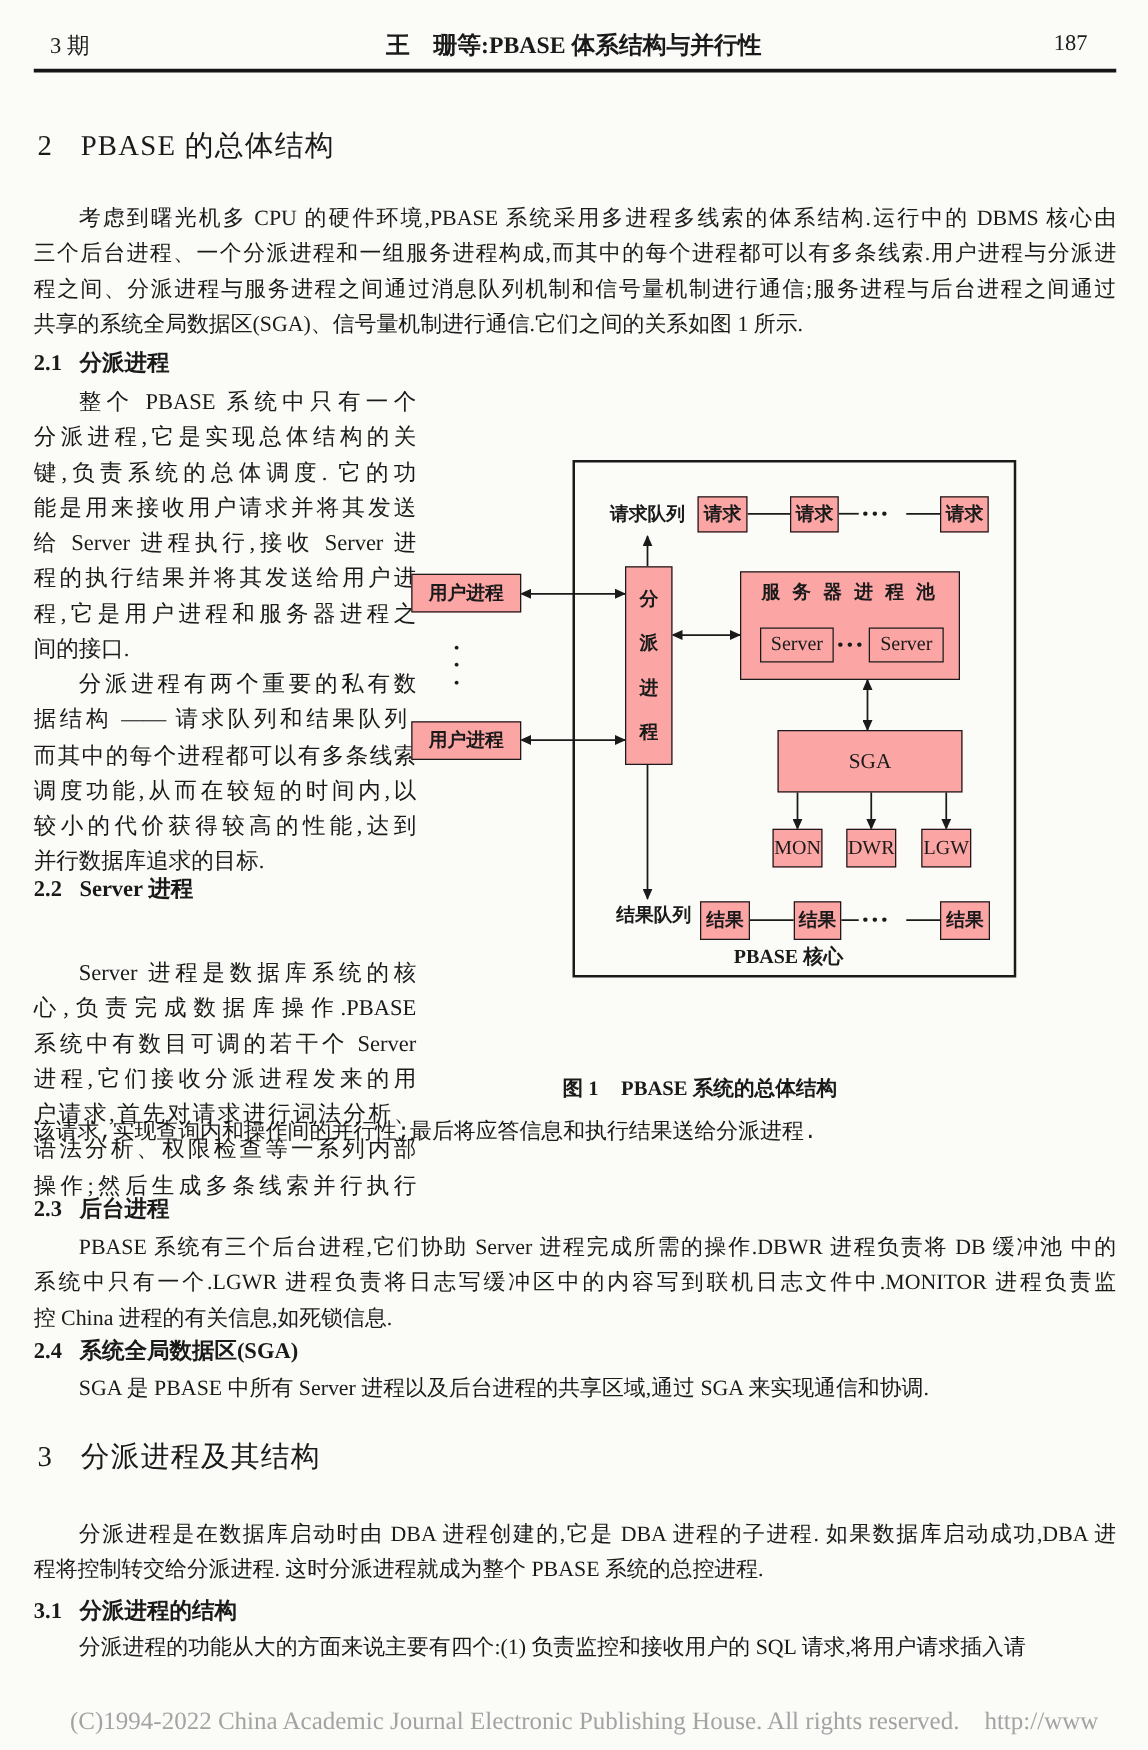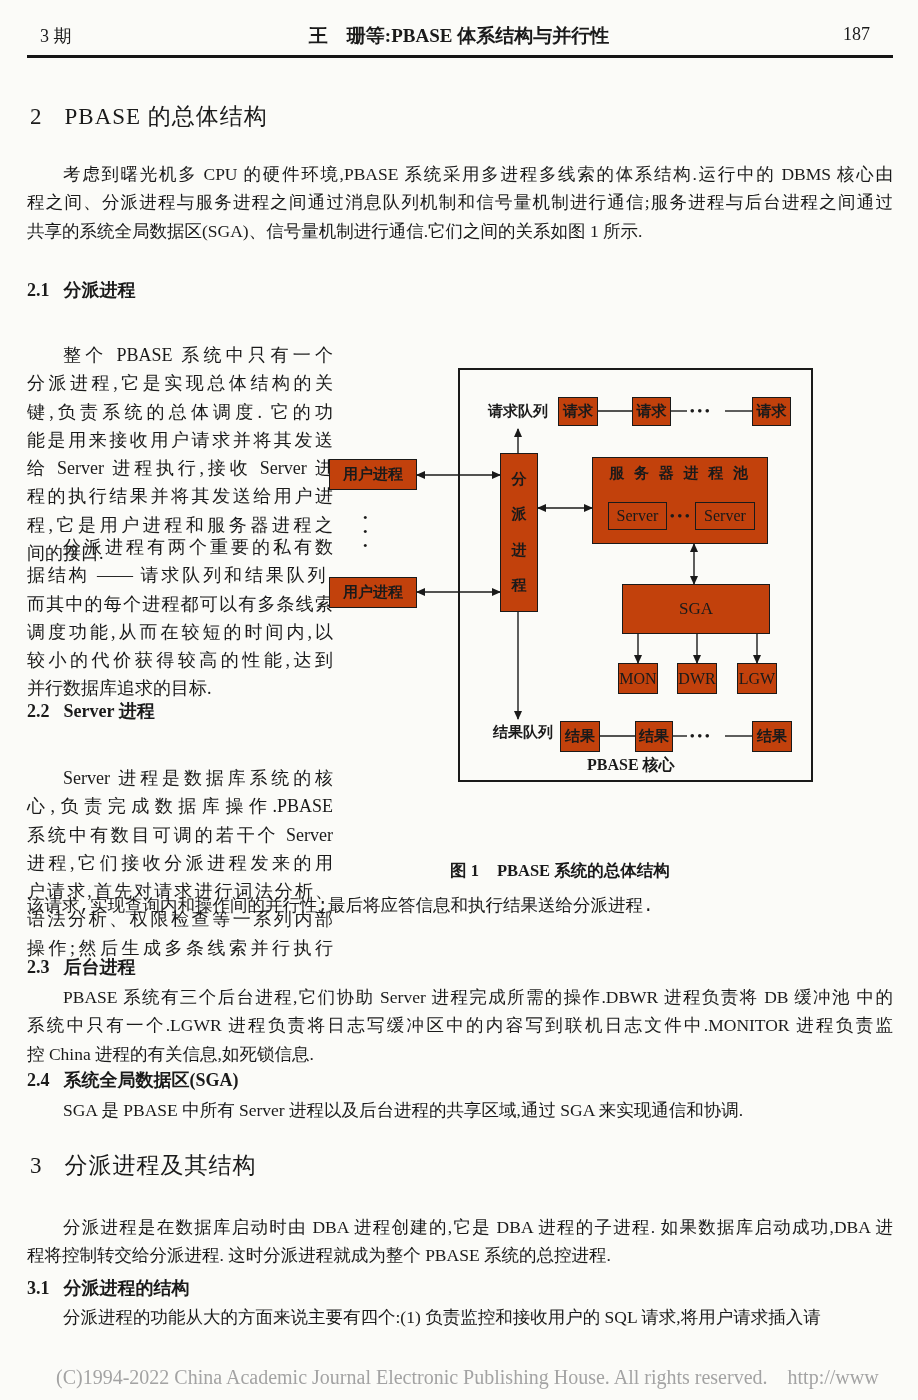--- a/index.html
+++ b/index.html
@@ -34,21 +34,21 @@
   .single{font-size:17.5px;line-height:28px;white-space:nowrap;}
   
   .fig{position:absolute;left:325px;top:365px;width:492px;height:425px;}
   .fig .arrows{position:absolute;left:0;top:0;}
   .fig .arrows line{stroke:#1a1a1a;stroke-width:1.4;}
   .a1{marker-end:url(#ah);}
   .a2{marker-start:url(#ah);marker-end:url(#ah);}
   .fbox{
     position:absolute;border:1.5px solid #1a1a1a;
     display:flex;align-items:center;justify-content:center;
-    font-size:15px;font-weight:bold;background:#c2410c;
+    font-size:15px;font-weight:bold;background:#fca5a5;
     box-sizing:border-box;
   }
   .outerbox{position:absolute;left:133px;top:3px;width:355px;height:414px;border:2px solid #1a1a1a;box-sizing:border-box;}
   .flabel{position:absolute;font-size:15px;font-weight:bold;white-space:nowrap;}
   .latin{font-family:"Liberation Serif",serif;font-weight:normal;font-size:16px;}
   .dispatcher{flex-direction:column;justify-content:space-around;padding:8px 0;}
   .pool{align-items:flex-start;justify-content:center;}
   .pool-title{margin-top:6px;letter-spacing:3px;font-size:15px;font-weight:bold;}
   .hdots{position:absolute;font-size:13px;font-weight:bold;letter-spacing:3px;}
   .vdots{position:absolute;display:flex;flex-direction:column;align-items:center;}
@@ -70,29 +70,30 @@
   <div class="hdr-title">王　珊等:PBASE 体系结构与并行性</div>
   <div class="hdr-page">187</div>
   <div class="hdr-rule"></div>
 
   <div class="h-major" style="top:101px;">
     <span class="num">2</span><span>PBASE 的总体结构</span>
   </div>
 
   <div class="block wide jl ind" style="top:160px;">
       <div class="line">考虑到曙光机多 CPU 的硬件环境,PBASE 系统采用多进程多线索的体系结构.运行中的 DBMS 核心由</div>
+      <div class="line">三个后台进程、一个分派进程和一组服务进程构成,而其中的每个进程都可以有多条线索.用户进程与分派进</div>
       <div class="line">程之间、分派进程与服务进程之间通过消息队列机制和信号量机制进行通信;服务进程与后台进程之间通过</div>
       <div class="line">共享的系统全局数据区(SGA)、信号量机制进行通信.它们之间的关系如图 1 所示.</div>
     </div>
 
   <div class="h-minor" style="top:278px;">
     <span class="num">2.1</span><span>分派进程</span>
   </div>
 
-  <div class="block col jl ind" style="top:307px;margin-top:34px;">
+  <div class="block col jl ind" style="top:307px;">
       <div class="line">整个 PBASE 系统中只有一个</div>
       <div class="line">分派进程,它是实现总体结构的关</div>
       <div class="line">键,负责系统的总体调度. 它的功</div>
       <div class="line">能是用来接收用户请求并将其发送</div>
       <div class="line">给 Server 进程执行,接收 Server 进</div>
       <div class="line">程的执行结果并将其发送给用户进</div>
       <div class="line">程,它是用户进程和服务器进程之</div>
       <div class="line">间的接口.</div>
     </div>
   <div class="block col jl ind" style="top:533px;">

